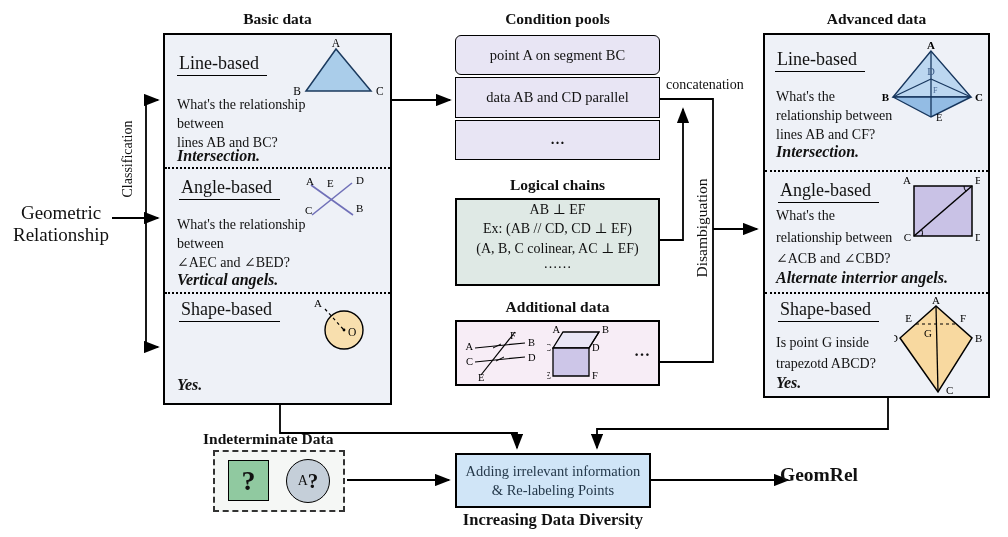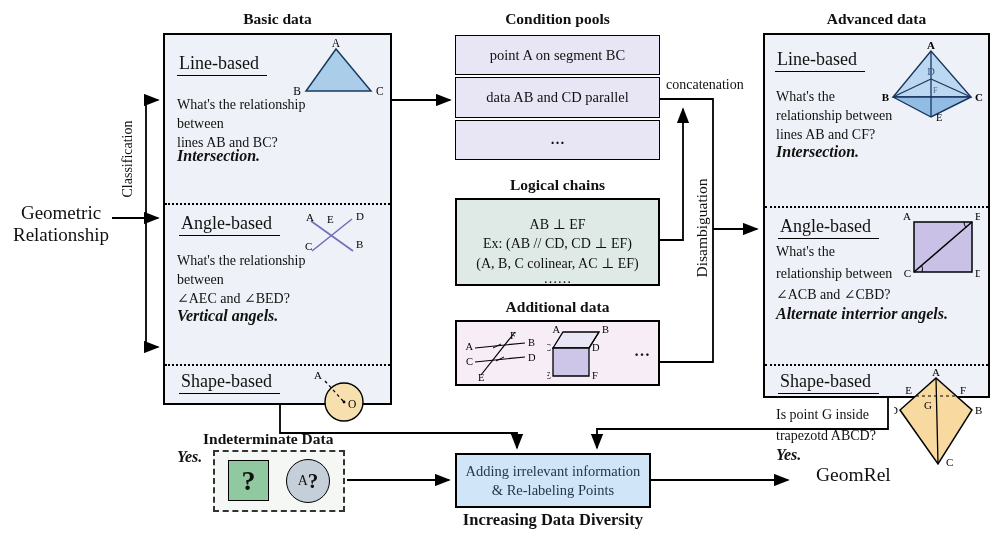--- a/index.html
+++ b/index.html
@@ -3,21 +3,21 @@
 <meta charset="utf-8">
 <style>
   html,body{margin:0;padding:0;background:#fff;}
   #page{position:relative;width:1008px;height:537px;background:#fff;overflow:hidden;
         font-family:"Liberation Serif","DejaVu Serif",serif;color:#111;}
   .abs{position:absolute;box-sizing:border-box;}
   .title{position:absolute;font-weight:bold;font-size:15.5px;text-align:center;box-sizing:border-box;}
   .box{position:absolute;box-sizing:border-box;border:2px solid #000;}
   .databox{background:#eef1f7;display:flex;flex-direction:column;}
   .sec{position:relative;box-sizing:border-box;flex:0 0 auto;}
-  .sec-div{border-top:2px dotted #000;margin-top:36px;}
+  .sec-div{border-top:2px dotted #000;}
   .sec-header{position:absolute;display:inline-block;font-size:18px;border-bottom:1.5px solid #000;
               padding:0 8px 1px 2px;}
   .q{position:absolute;font-size:14px;line-height:1.36;white-space:pre-line;}
   .ans{position:absolute;font-size:16px;font-weight:bold;font-style:italic;}
   .preline{white-space:pre-line;}
   .rowcell{border:1.6px solid #000;background:#e8e5f4;display:flex;align-items:center;
            justify-content:center;font-size:14.5px;box-sizing:border-box;}
   .vlabel{position:absolute;text-align:center;white-space:nowrap;}
   svg text{font-family:"Liberation Serif","DejaVu Serif",serif;}
 </style>
@@ -95,28 +95,28 @@
         <circle cx="42" cy="36" r="1.4" fill="#000"></circle>
         <text x="20" y="13" font-size="11" text-anchor="end">A</text>
         <text x="46" y="42" font-size="11.5">O</text>
       </svg>
       <div class="ans" style="left:12px;top:82px;">Yes.</div>
     </div>
   </div>
 
   <div class="title" style="left:455px;top:10px;width:205px;">Condition pools</div>
   <div class="abs" style="left:455px;top:35px;width:205px;height:125px;display:flex;flex-direction:column;gap:2px;z-index:1;">
-    <div class="rowcell" style="flex:1;">point A on segment BC</div>
+    <div class="rowcell" style="flex:1;border-radius:6px;">point A on segment BC</div>
     <div class="rowcell" style="flex:1;">data AB and CD parallel</div>
     <div class="rowcell" style="flex:1;font-weight:bold;">…</div>
   </div>
 
   <div class="title" style="left:455px;top:176px;width:205px;">Logical chains</div>
   <div class="box" style="left:455px;top:198px;width:205px;height:88px;background:#dfe9e5;z-index:1;
-              display:flex;flex-direction:column;justify-content:flex-end;text-align:center;font-size:14px;line-height:1.38;">
+              display:flex;flex-direction:column;justify-content:flex-start;text-align:center;font-size:14px;line-height:1.38;">
     <div>AB ⊥ EF</div>
     <div>Ex: (AB // CD, CD ⊥ EF)</div>
     <div>(A, B, C colinear, AC ⊥ EF)</div>
     <div style="line-height:0.8;">……</div>
   </div>
 
   <div class="title" style="left:455px;top:298px;width:205px;">Additional data</div>
   <div class="box" style="left:455px;top:320px;width:205px;height:66px;background:#f7edf6;z-index:1;">
     <svg class="abs" style="left:8px;top:5px;width:78px;height:55px;" viewBox="0 0 78 55">
       <line x1="10" y1="21" x2="60" y2="16" stroke="#000" stroke-width="1.2"></line>
@@ -227,15 +227,15 @@
 
   <div class="box preline" style="left:455px;top:453px;width:196px;height:55px;background:#d0e5f7;z-index:1;
               display:flex;align-items:center;justify-content:center;text-align:center;
               font-size:14.5px;line-height:1.3;color:#24384a;">
     <span class="preline">Adding irrelevant information
 &amp; Re-labeling Points</span>
   </div>
 
   <div class="abs" style="left:433px;top:510px;width:240px;text-align:center;font-weight:bold;font-size:16.5px;z-index:1;">Increasing Data Diversity</div>
 
-  <div class="abs" style="left:816px;top:464px;font-weight:normal;font-size:19.5px;z-index:1;">GeomRel</div>
+  <div class="abs" style="left:780px;top:464px;font-weight:bold;font-size:19.5px;z-index:1;">GeomRel</div>
 
 </div>
 
 </body></html>

